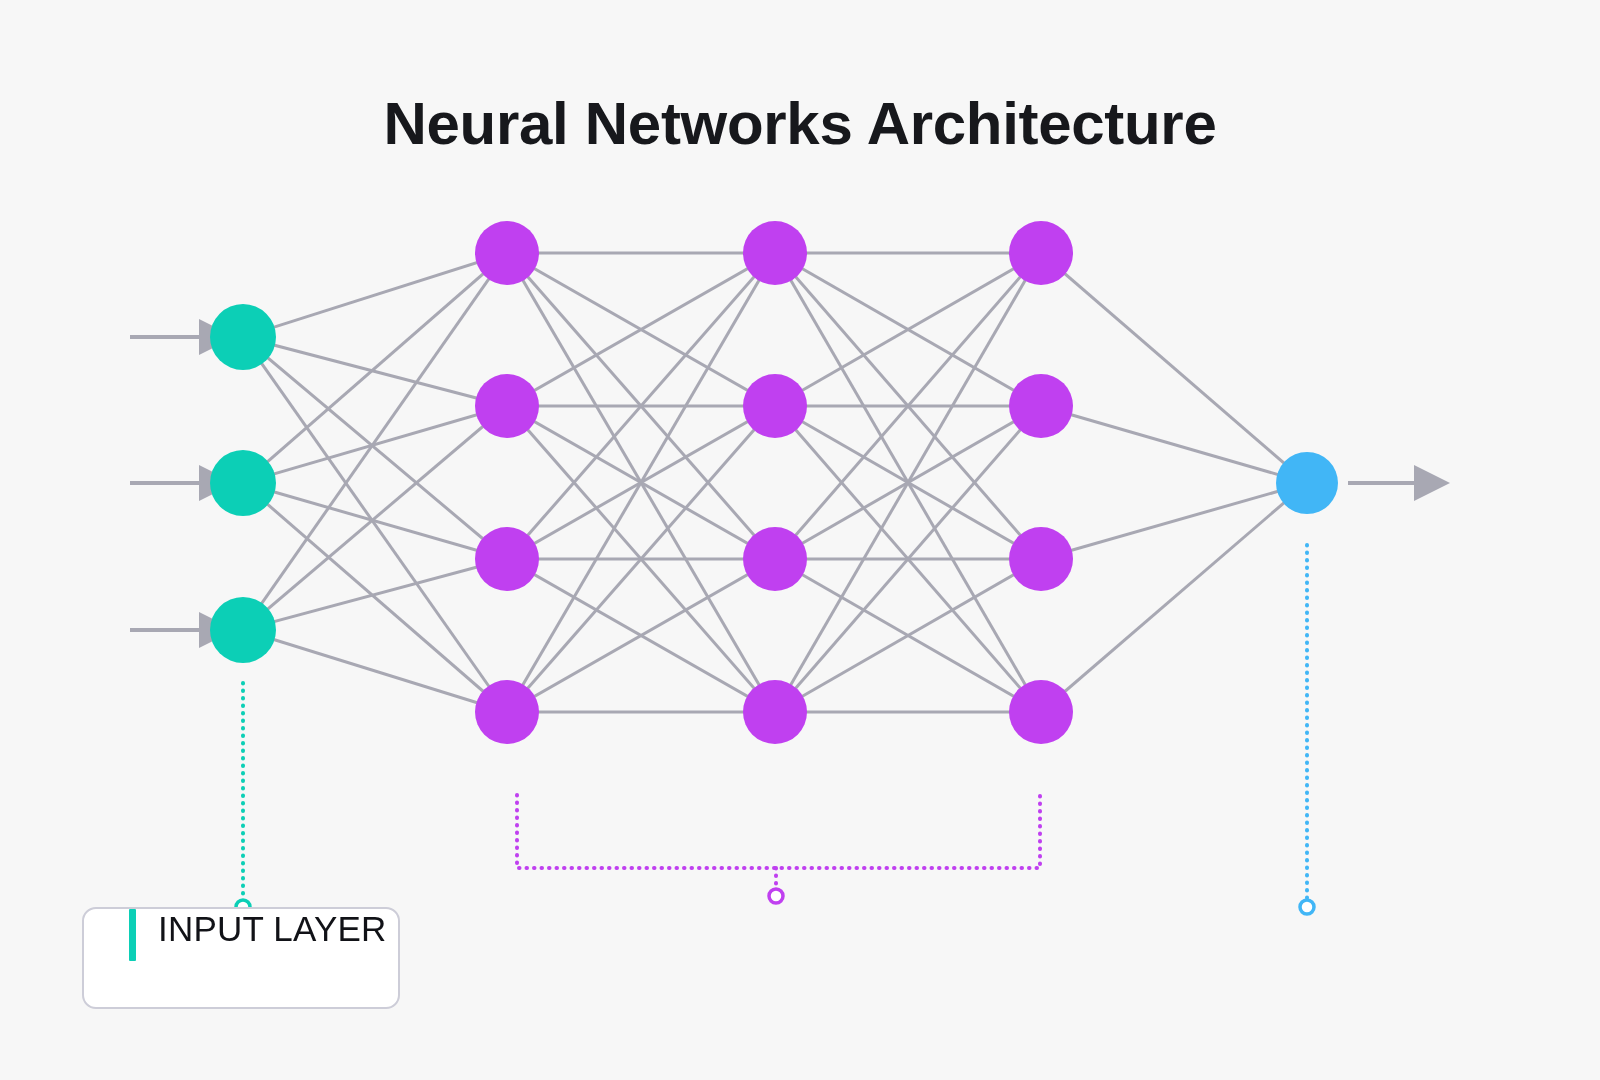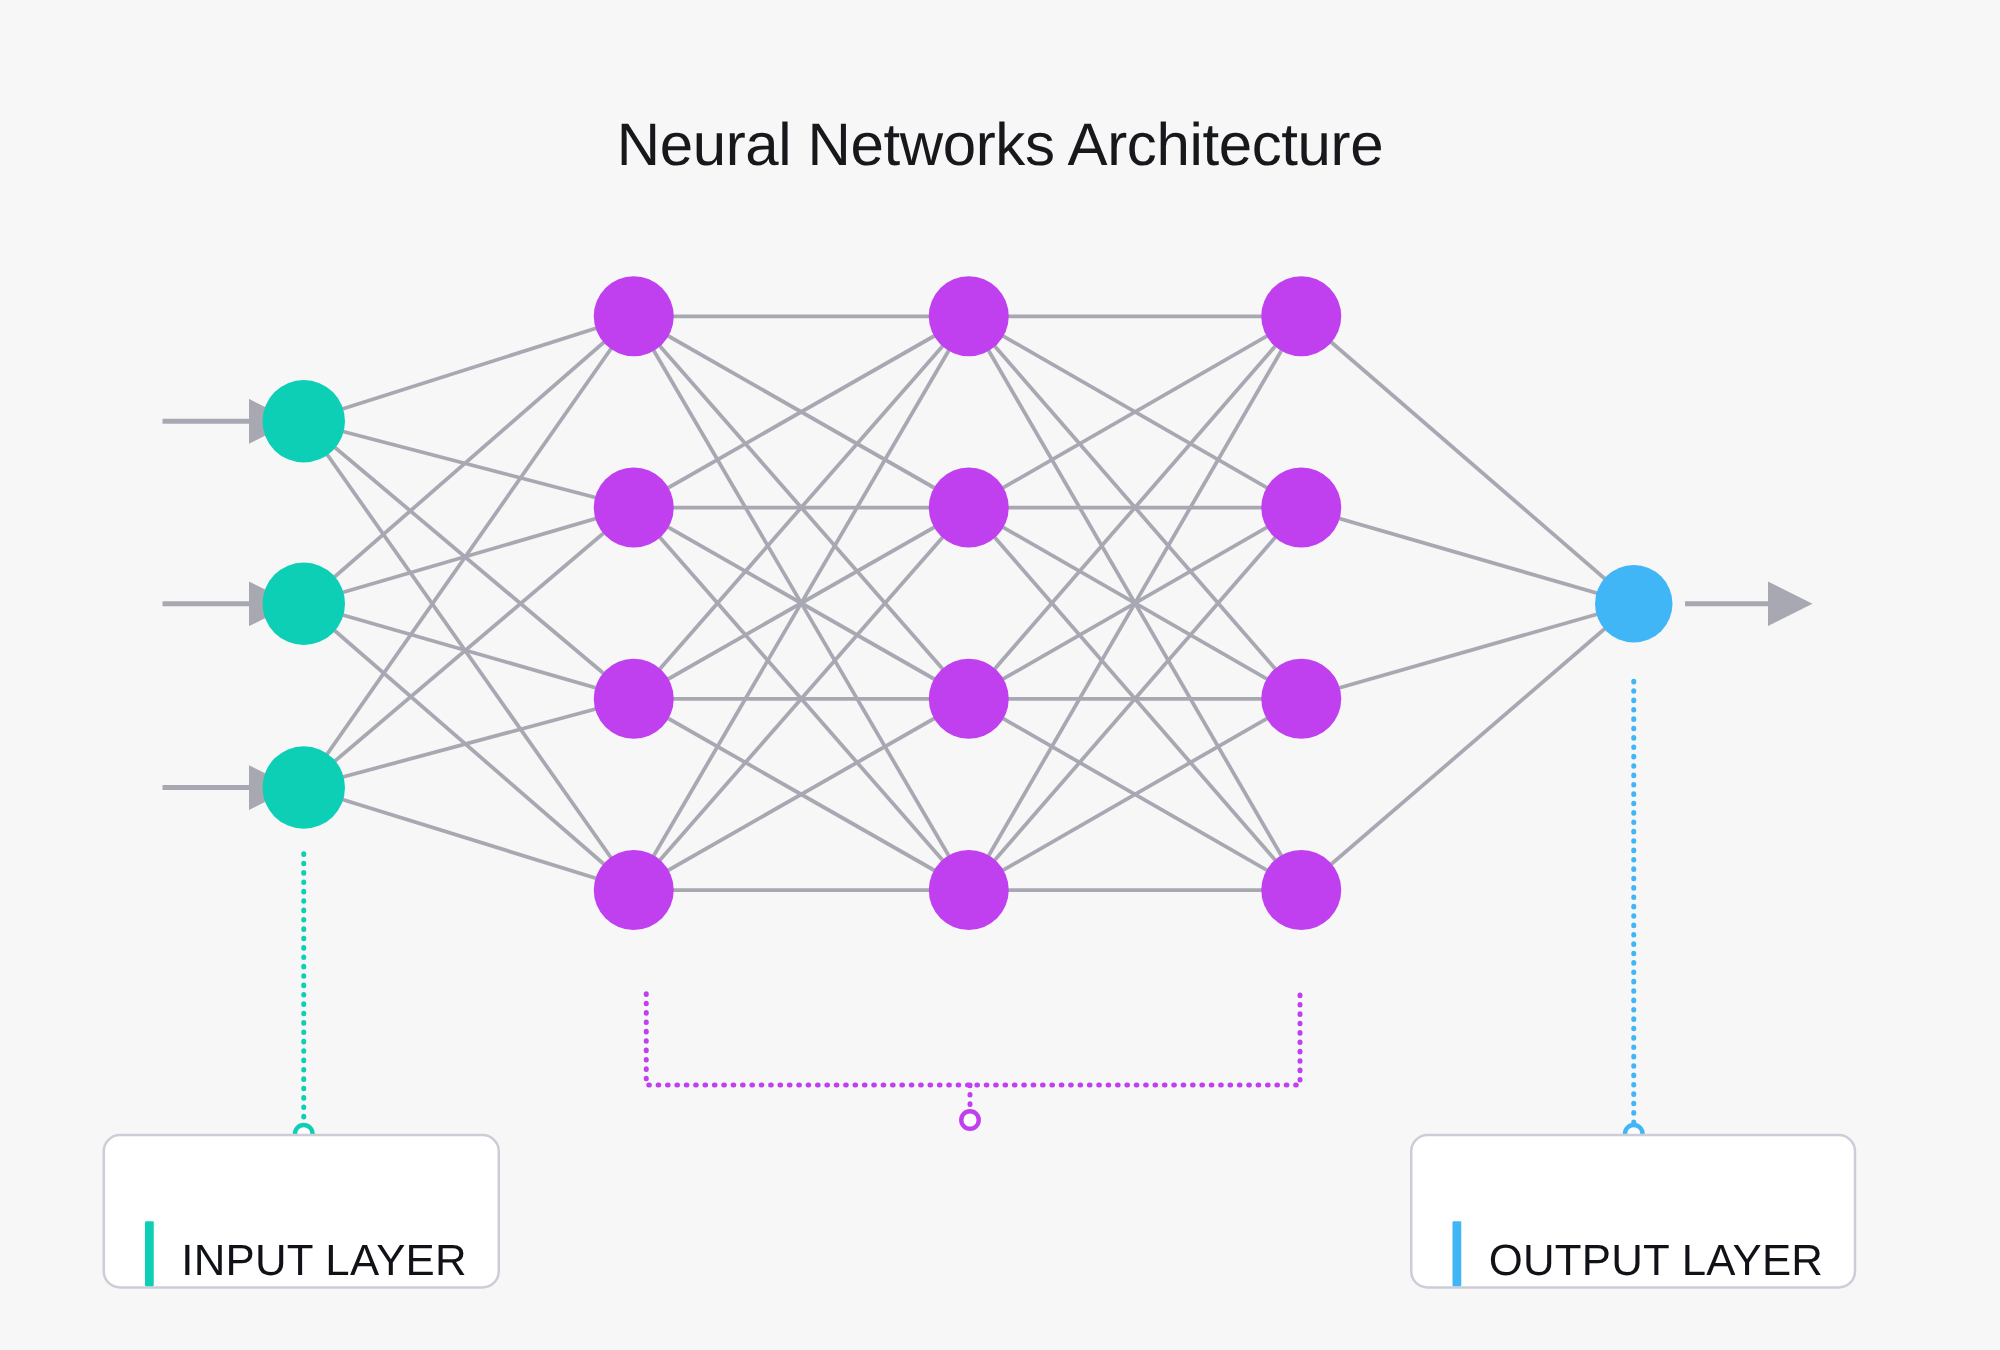--- a/index.html
+++ b/index.html
@@ -25,36 +25,36 @@
     top: 0;
     width: 1600px;
     height: 1080px;
   }
   #title {
     position: absolute;
     left: 0;
     top: 88px;
     width: 1600px;
     text-align: center;
-    font-size: 48px;
-    font-weight: 400;
+    font-size: 60px;
+    font-weight: 700;
     color: #17181c;
     letter-spacing: -0.3px;
     line-height: 1.2;
   }
   .legend-box {
     position: absolute;
-    height: 124px;
+    height: 102px;
     background: #ffffff;
     border: 2px solid #cdcdd8;
     border-radius: 14px;
     box-sizing: border-box;
     display: flex;
-    align-items: flex-end;
-    padding-left: 32px;
+    align-items: flex-start;
+    padding-left: 45px;
   }
   .legend-bar {
     width: 7px;
     height: 52px;
     border-radius: 1px;
     flex: 0 0 auto;
   }
   .legend-text {
     margin-left: 22px;
     font-size: 35px;
@@ -166,18 +166,14 @@
         <circle cx="1307" cy="907" r="7" fill="#ffffff" stroke="#41b6f6" stroke-width="3.5"></circle>
       </g>
   </svg>
 
   <div class="legend-box" id="legend-input" style="border-color: rgb(205, 205, 216); background: rgb(255, 255, 255);">
     <span class="legend-bar" style="background: rgb(12, 207, 182);"></span>
     <span class="legend-text">INPUT LAYER</span>
   </div>
 
 
-  <div class="legend-box" id="legend-output" style="border-color: rgb(205, 205, 216); background: rgb(255, 255, 255);">
-    <span class="legend-bar" style="background: rgb(65, 182, 246);"></span>
-    <span class="legend-text">OUTPUT LAYER</span>
-  </div>
 
 </div>
 
 </body></html>

